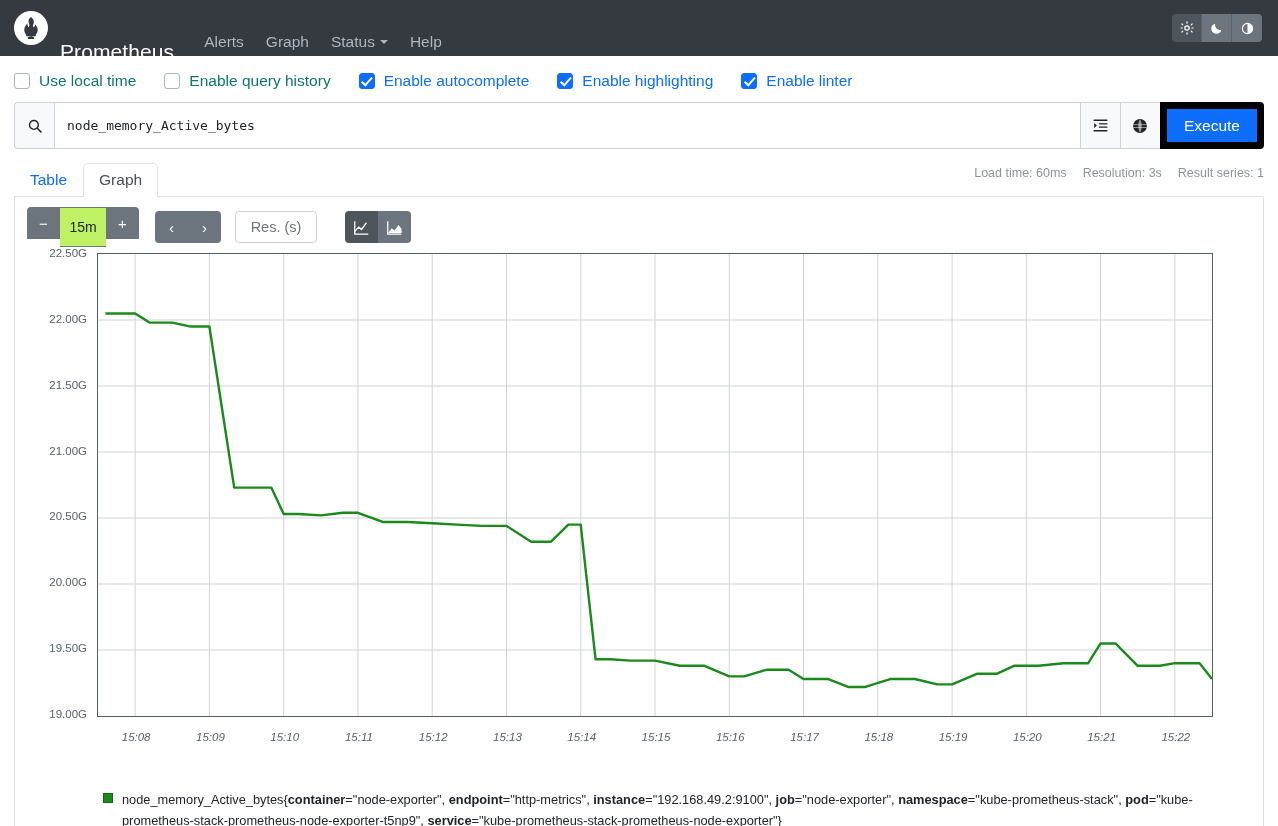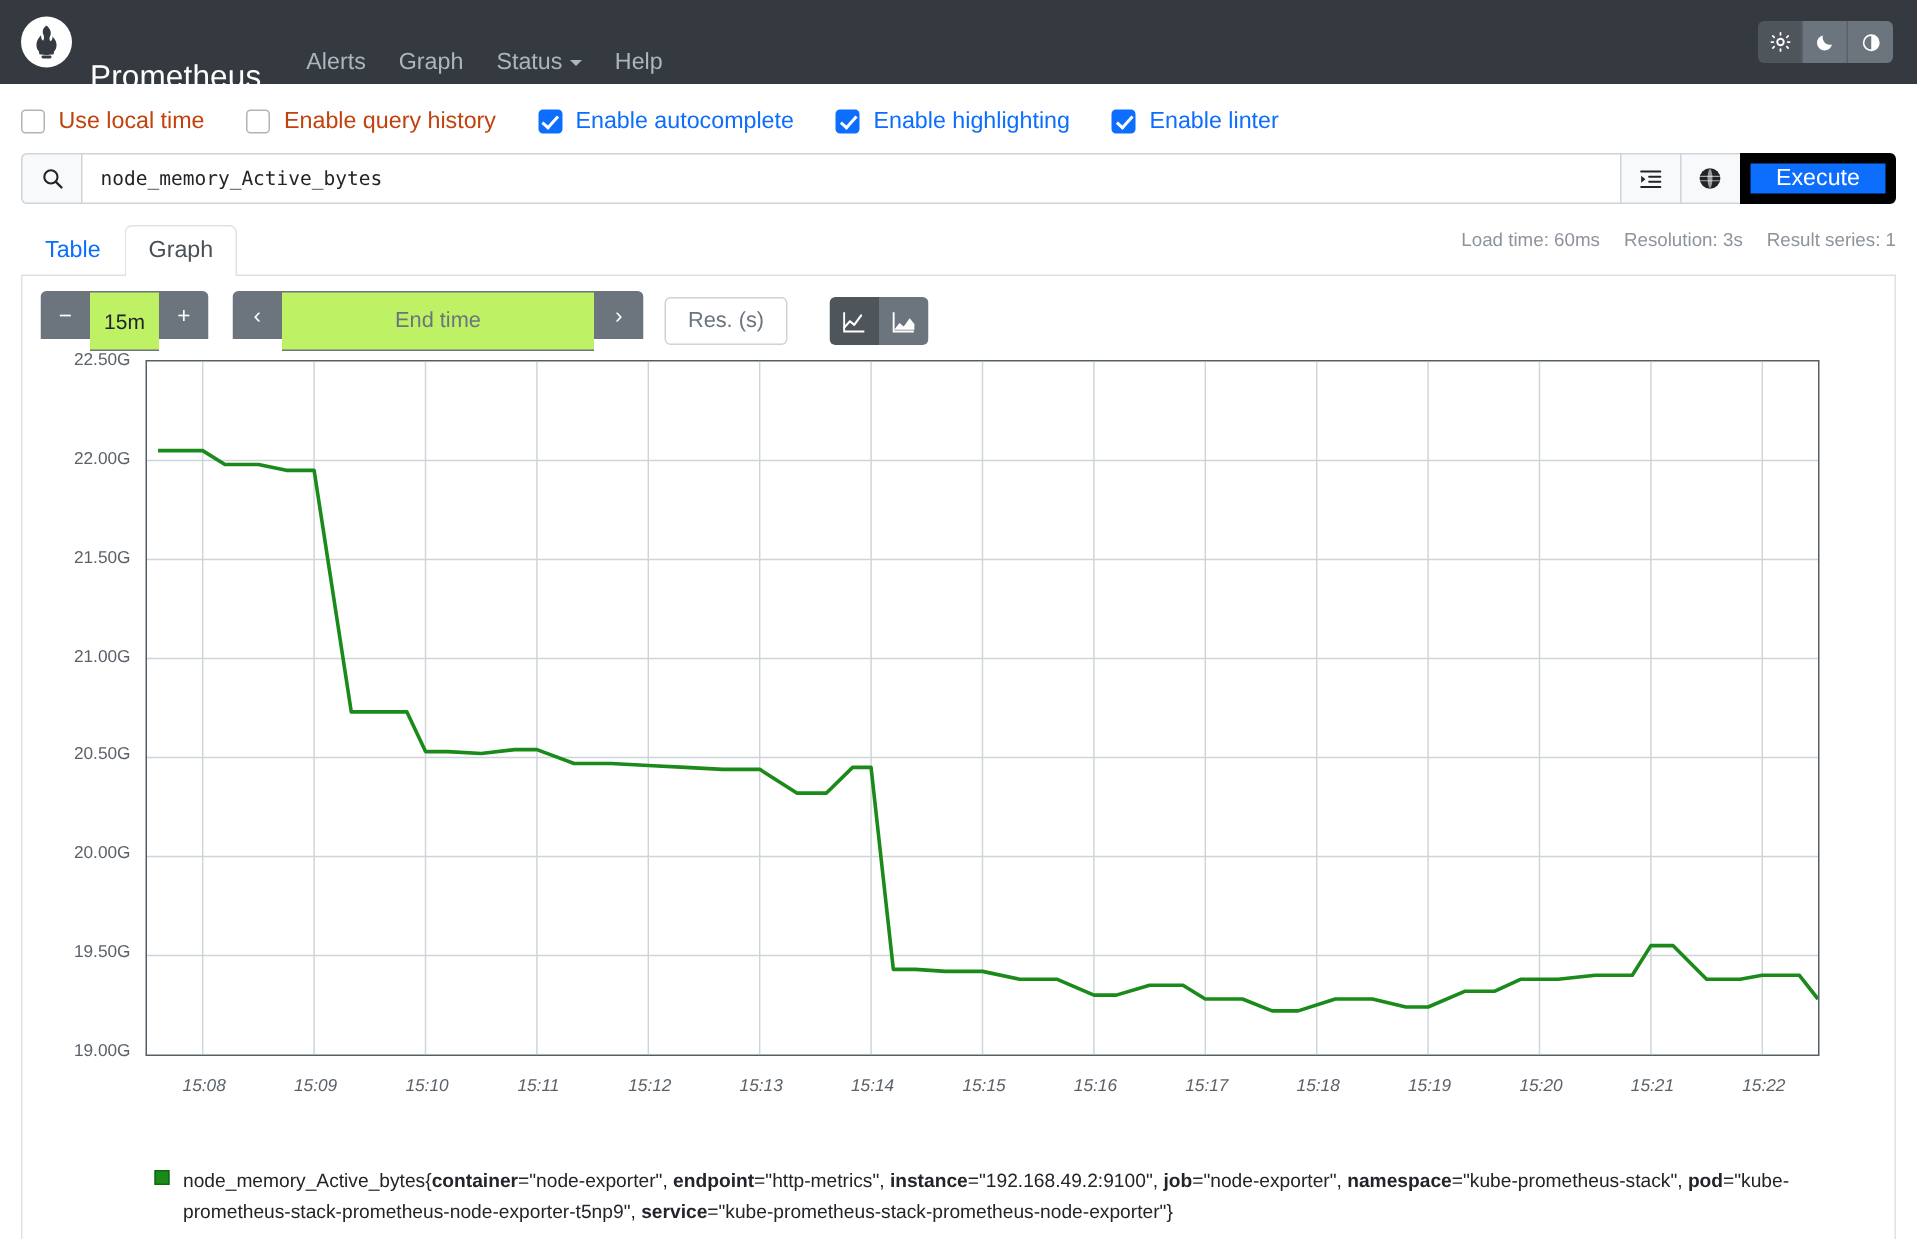--- a/index.html
+++ b/index.html
@@ -58,25 +58,25 @@
   }
   .cbox.checked {
     background:#0d6efd; border-color:#0d6efd;
     position:relative;
   }
   .cbox.checked::after {
     content:""; position:absolute; left:4.6px; top:1.4px;
     width:4px; height:8.5px; border:solid #fff;
     border-width:0 2px 2px 0; transform:rotate(42deg);
   }
-  .opt-label { font-size:15.5px; color:#c2410c; white-space:nowrap; }
+  .opt-label { font-size:15.5px; color:#0f766e; white-space:nowrap; }
   .opt-label.blue { color:#0d6efd; }
 
   
-  .query-row { display:flex; padding:0 14px; align-items:stretch; height:34px; }
+  .query-row { display:flex; padding:0 14px; align-items:stretch; height:47px; }
   .q-addon {
     width:40px; background:#f8f9fa; border:1px solid #ced4da; border-right:none;
     border-radius:4px 0 0 4px; display:flex; align-items:center; justify-content:center;
   }
   .q-input {
     flex:1; border:1px solid #ced4da; border-right:none;
     font-family:"DejaVu Sans Mono", monospace; font-size:13px;
     padding:0 12px; color:#212529; outline:none; background:#fff;
   }
   .q-btn {
@@ -303,21 +303,20 @@
 
   <div class="gtoolbar">
     <div class="btn-group">
       <div class="gbtn icon-sq">−</div>
       <div class="gfield range-field">15m</div>
       <div class="gbtn icon-sq">+</div>
     </div>
     <div class="sp16"></div>
     <div class="btn-group">
       <div class="gbtn icon-sq">‹</div>
-      <div class="gfield endtime-field">End time</div>
       <div class="gbtn icon-sq">›</div>
     </div>
     <div class="res-input">Res. (s)</div>
     <div class="sp14"></div>
     <div class="btn-group" style="margin-left:14px">
       <div class="gbtn icon-sq active">
         <svg width="17" height="17" viewBox="0 0 24 24">
           <path fill="none" stroke="#fff" stroke-width="2" stroke-linecap="round" stroke-linejoin="round" d="M2.5 17.5l5.5-6 4 3.4 6.5-9"></path>
           <path fill="none" stroke="#fff" stroke-width="1.8" d="M2.5 3v18.2h19"></path>
         </svg>

